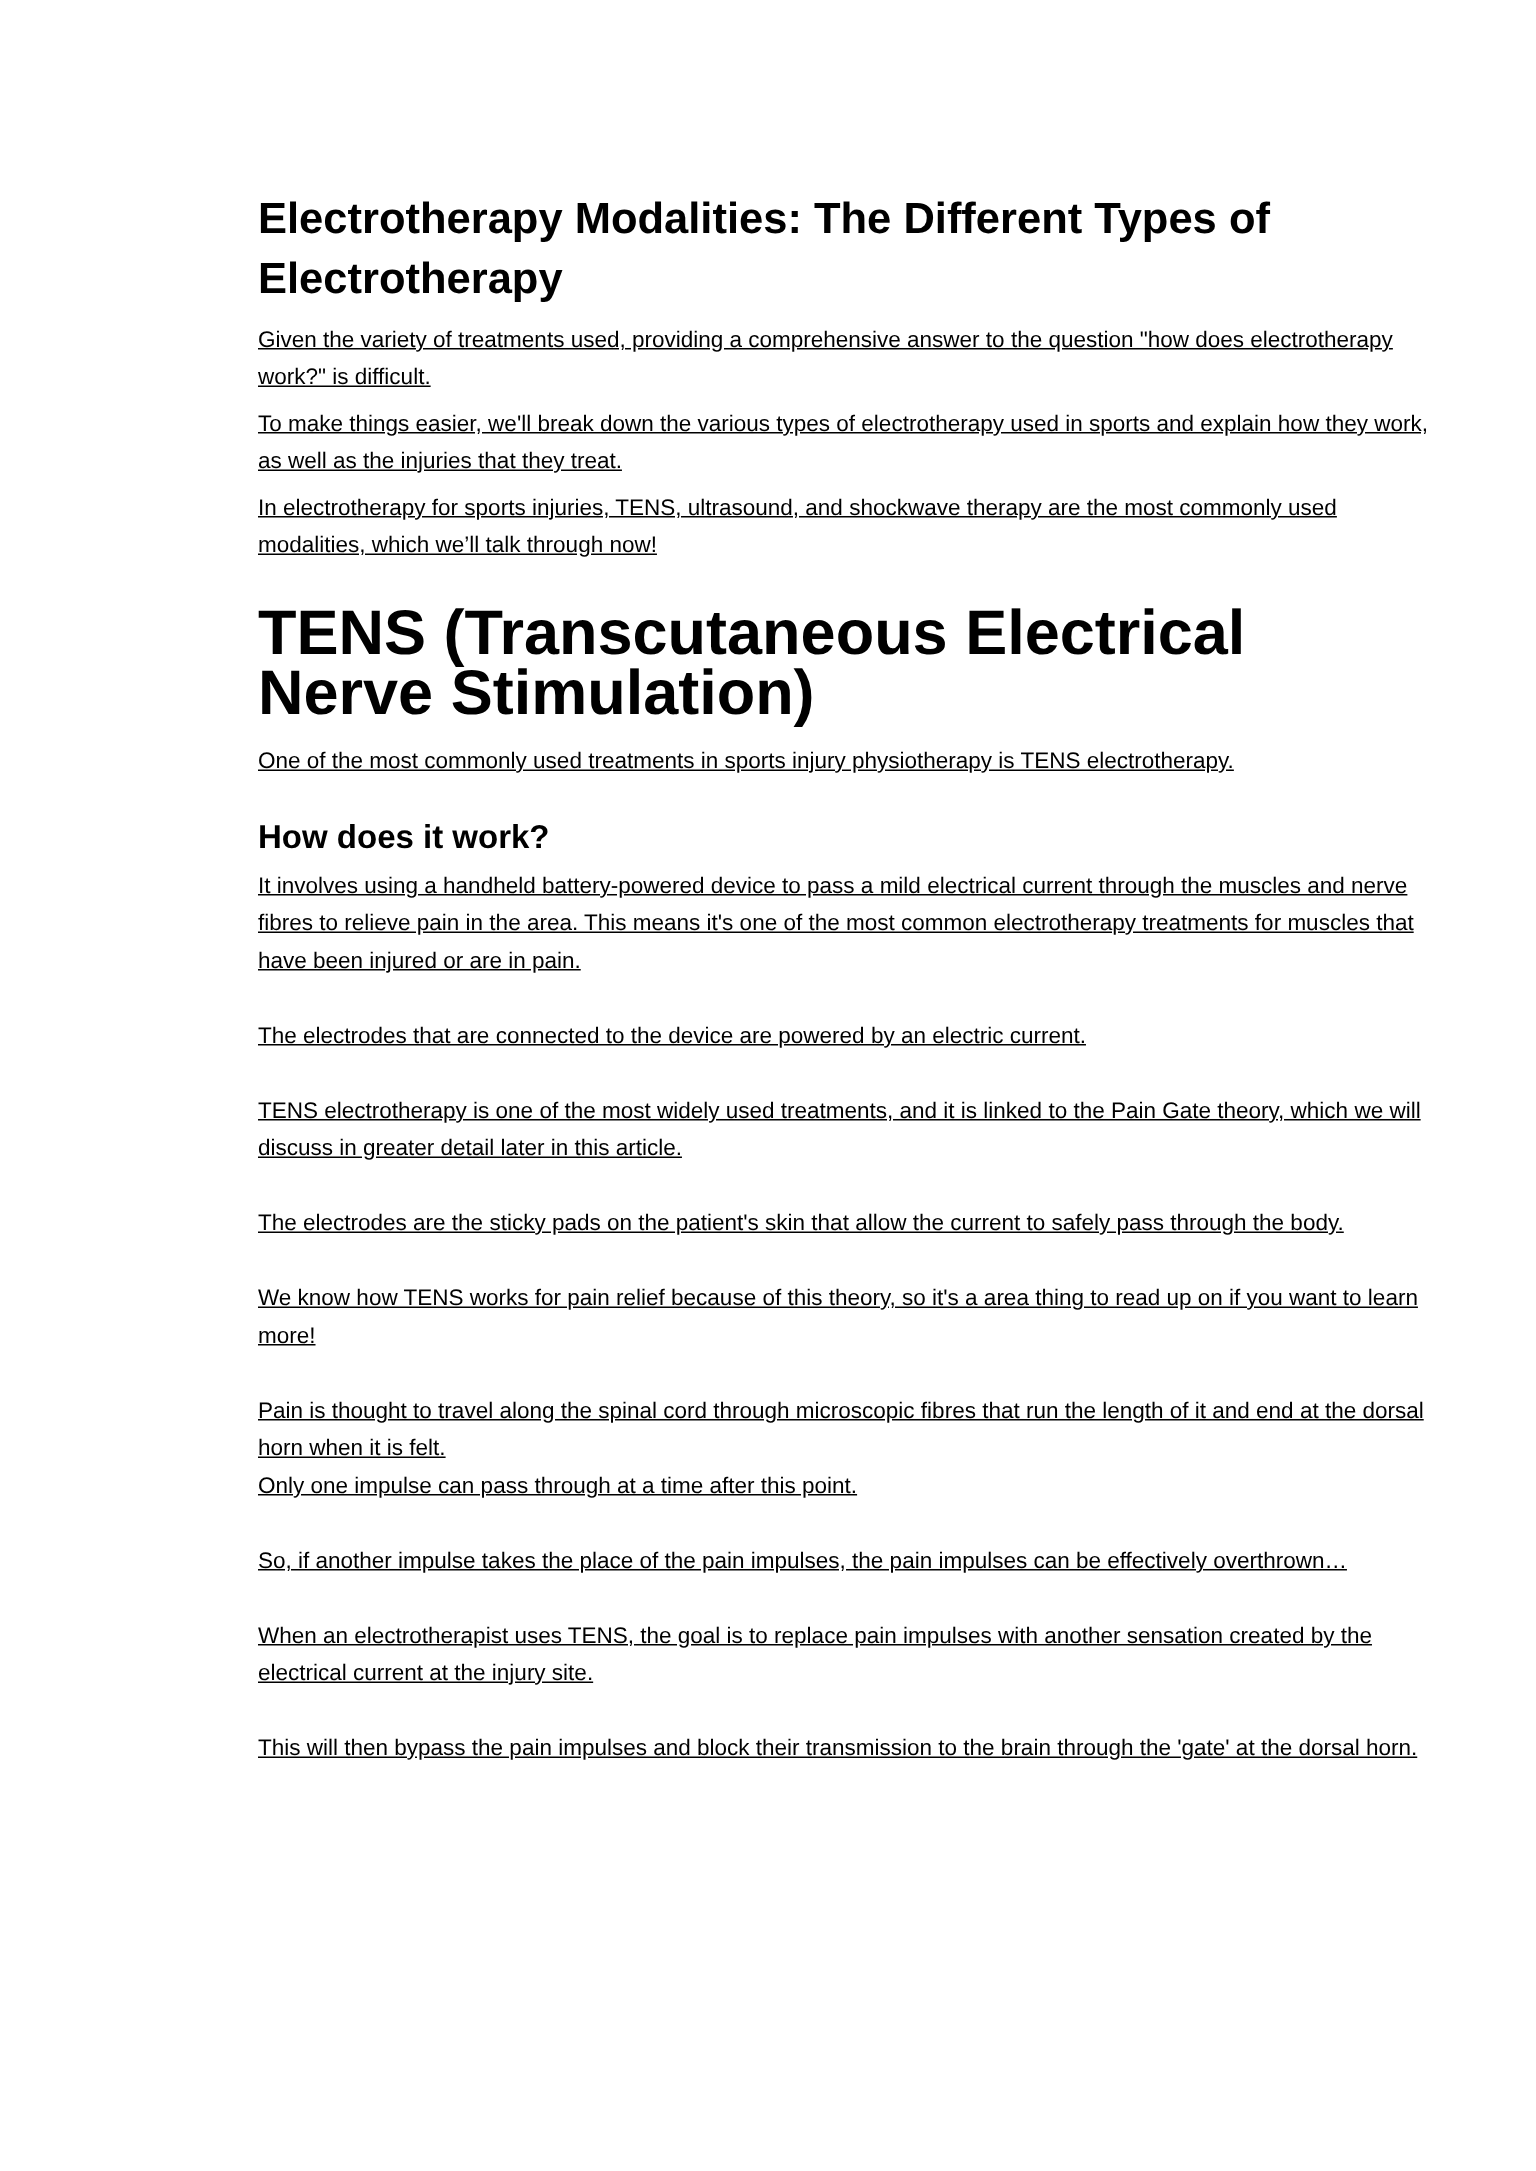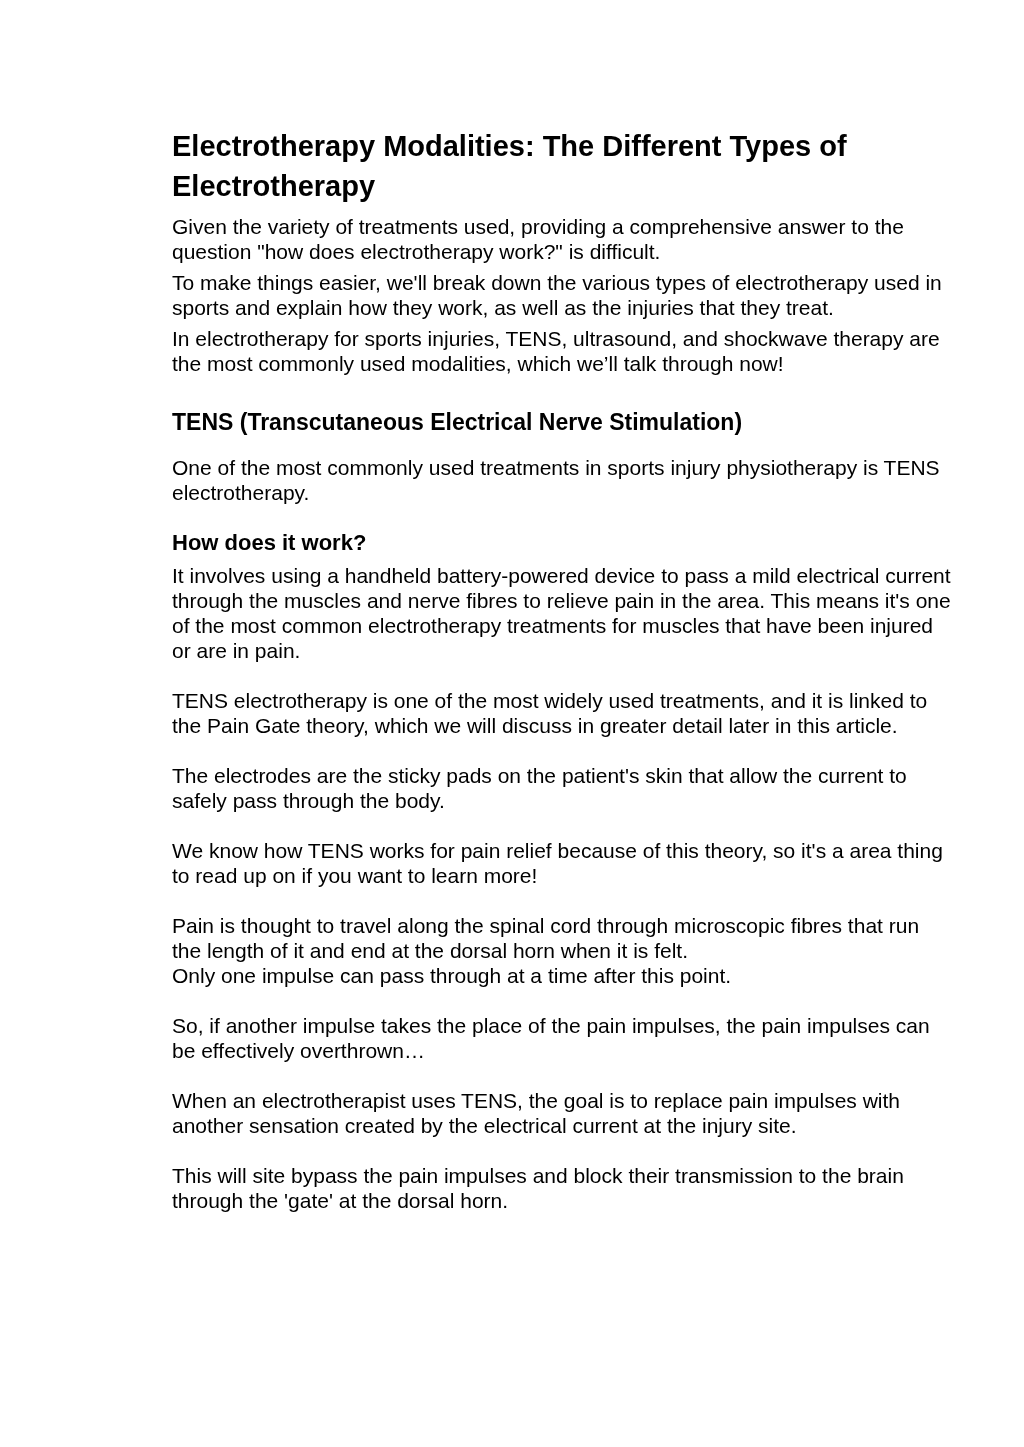--- a/index.html
+++ b/index.html
@@ -26,35 +26,36 @@
     font-family: "Liberation Sans", sans-serif;
     color: #000000;
   }
   h2.article-title {
     font-size: 29px;
     line-height: 40px;
     font-weight: bold;
     margin: 0 0 8px 0;
   }
   h1.section-heading {
-    font-size: 23px;
+    font-size: 42px;
     line-height: 40px;
     font-weight: bold;
     margin: 26px 0 13px 0;
   }
   h3.subsection-heading {
     font-size: 22px;
     line-height: 26px;
     font-weight: bold;
     margin: 20px 0 7px 0;
   }
   p {
-    font-size: 21px;
+    font-size: 15px;
     line-height: 25px;
     white-space: pre-line;
+    text-decoration: underline;
   }
   p.intro-para {
     margin: 0 0 6px 0;
   }
   p.body-para {
     margin: 0 0 25px 0;
   }
 </style>
 </head>
 <body>
@@ -72,30 +73,31 @@
 
     <h1 class="section-heading">TENS (Transcutaneous Electrical Nerve Stimulation)</h1>
 
     <p class="body-para">One of the most commonly used treatments in sports injury physiotherapy is TENS electrotherapy.</p>
 
 
     <h3 class="subsection-heading">How does it work?</h3>
 
     <p class="body-para">It involves using a handheld battery-powered device to pass a mild electrical current through the muscles and nerve fibres to relieve pain in the area. This means it's one of the most common electrotherapy treatments for muscles that have been injured or are in pain.</p>
 
+    <p class="body-para">The electrodes that are connected to the device are powered by an electric current.</p>
 
     <p class="body-para">TENS electrotherapy is one of the most widely used treatments, and it is linked to the Pain Gate theory, which we will discuss in greater detail later in this article.</p>
 
     <p class="body-para">The electrodes are the sticky pads on the patient's skin that allow the current to safely pass through the body.</p>
 
     <p class="body-para">We know how TENS works for pain relief because of this theory, so it's a area thing to read up on if you want to learn more!</p>
 
     <p class="body-para">Pain is thought to travel along the spinal cord through microscopic fibres that run the length of it and end at the dorsal horn when it is felt.
 Only one impulse can pass through at a time after this point.</p>
 
     <p class="body-para">So, if another impulse takes the place of the pain impulses, the pain impulses can be effectively overthrown…</p>
 
     <p class="body-para">When an electrotherapist uses TENS, the goal is to replace pain impulses with another sensation created by the electrical current at the injury site.</p>
 
-    <p class="body-para">This will site bypass the pain impulses and block their transmission to the brain through the 'gate' at the dorsal horn.</p>
+    <p class="body-para">This will then bypass the pain impulses and block their transmission to the brain through the 'gate' at the dorsal horn.</p>
 
   </article>
 </div>
 
 </body></html>

